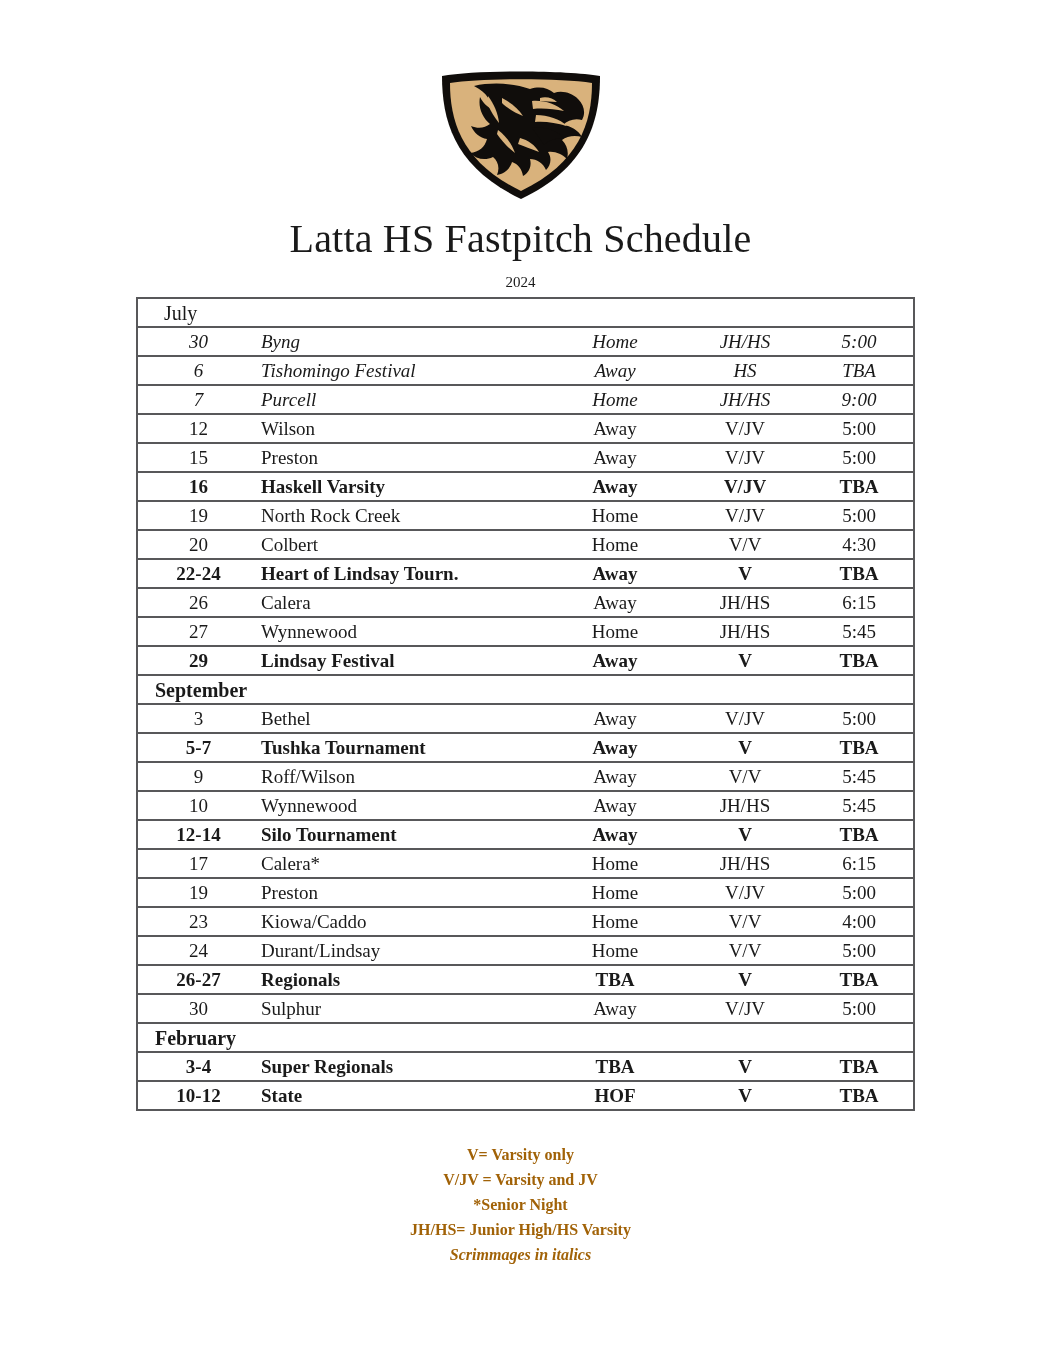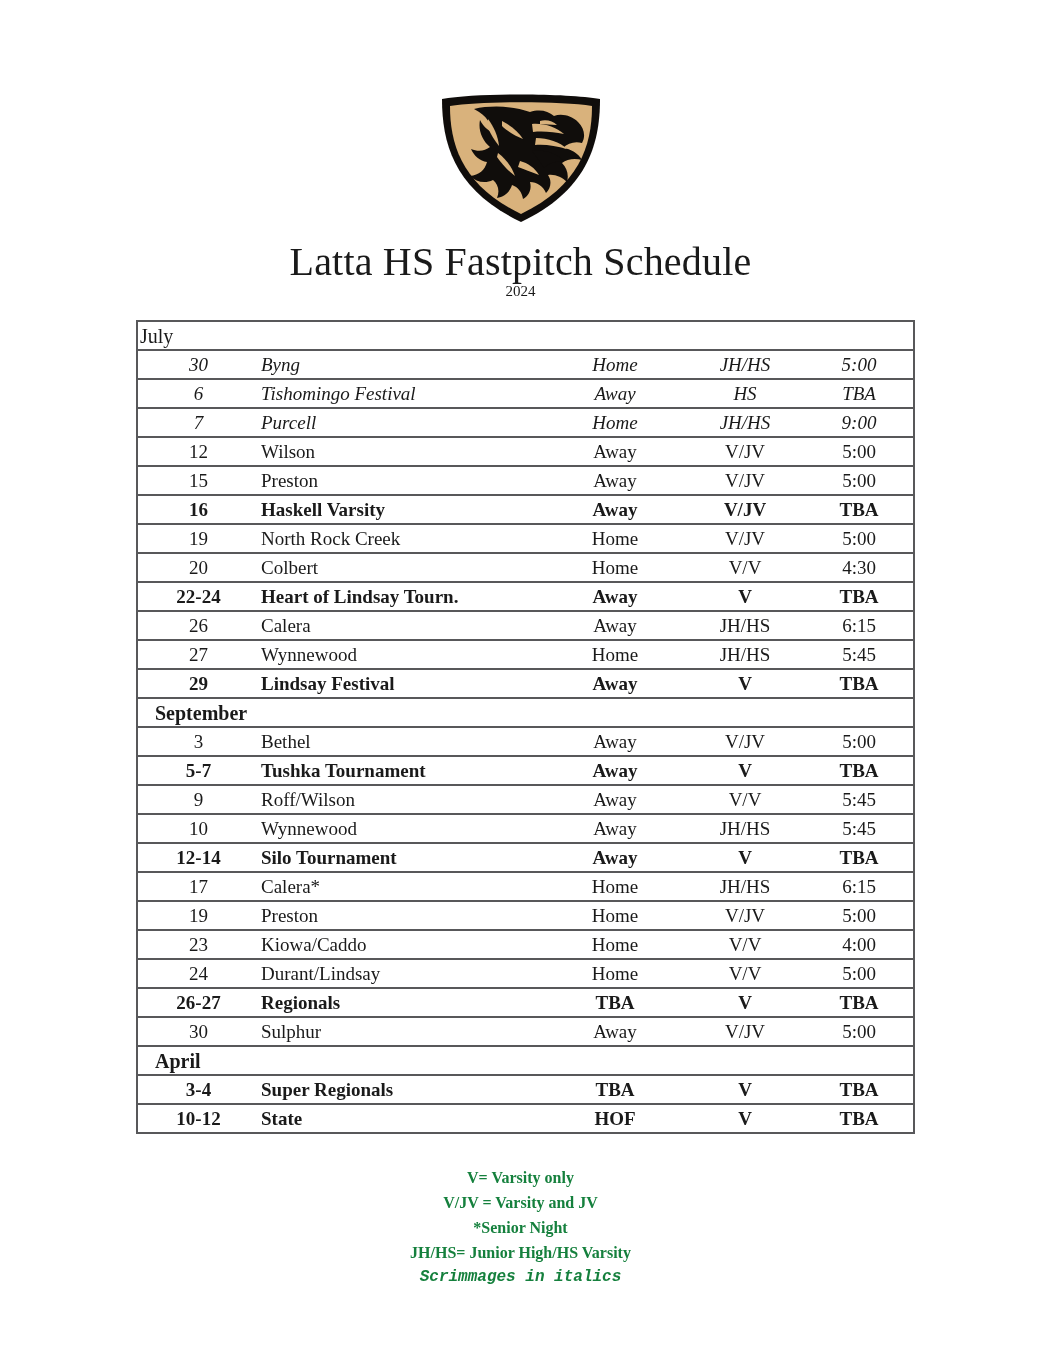--- a/index.html
+++ b/index.html
@@ -14,21 +14,20 @@
     color: #1a1a1a;
     position: relative;
     overflow: hidden;
   }
 
   .page {
     width: 1041px;
     height: 1102px;
     position: relative;
     background: #ffffff;
-    margin-top: 23px;
   }
 
   
   .logo-wrap {
     position: absolute;
     top: 68px;
     left: 0;
     width: 1041px;
     text-align: center;
   }
@@ -43,21 +42,21 @@
     text-align: center;
     font-size: 40px;
     font-weight: 400;
     letter-spacing: 0.2px;
     color: #1a1a1a;
     line-height: 1.05;
     font-family: "Liberation Serif", "DejaVu Serif", serif;
   }
   .subtitle {
     position: absolute;
-    top: 260px;
+    top: 274px;
     left: 0;
     width: 1041px;
     text-align: center;
     font-size: 15px;
     font-weight: 400;
     color: #1a1a1a;
     font-family: "Liberation Serif", "DejaVu Serif", serif;
   }
 
   
@@ -100,21 +99,21 @@
 
   td.date { text-align: center; }
   td.opp  { }
   td.site { text-align: center; }
   td.lvl  { text-align: center; }
   td.time { text-align: center; }
 
   
   tr.month td {
     text-align: left;
-    padding-left: 2px;
+    padding-left: 26px;
     font-size: 20px;
   }
   tr.month.bold td { font-weight: bold; }
   tr.month.tight td { padding-left: 17px; }
 
   
   tr.b td { font-weight: bold; }
   
   tr.i td { font-style: italic; }
 
@@ -123,26 +122,25 @@
     position: absolute;
     top: 1142px;
     left: 0;
     width: 1041px;
     text-align: center;
   }
   .legend div {
     font-size: 16px;
     line-height: 25px;
     font-weight: bold;
-    color: #15803d;
+    color: #a16207;
     font-family: "Liberation Serif", "DejaVu Serif", serif;
   }
   .legend div.ital {
     font-style: italic;
-    font-family: Liberation Mono, monospace;
   }
 </style>
 </head>
 <body>
 
 <div class="page">
 
   <div class="logo-wrap">
     <svg class="logo-svg" width="170" height="135" viewBox="0 0 170 135">
 
@@ -353,21 +351,21 @@
             <td class="time">TBA</td>
           </tr>
           <tr class="">
             <td class="date">30</td>
             <td class="opp">Sulphur</td>
             <td class="site">Away</td>
             <td class="lvl">V/JV</td>
             <td class="time">5:00</td>
           </tr>
           <tr class="month bold tight">
-            <td colspan="5">April</td>
+            <td colspan="5">February</td>
           </tr>
           <tr class="b">
             <td class="date">3-4</td>
             <td class="opp">Super Regionals</td>
             <td class="site">TBA</td>
             <td class="lvl">V</td>
             <td class="time">TBA</td>
           </tr>
           <tr class="b">
             <td class="date">10-12</td>

